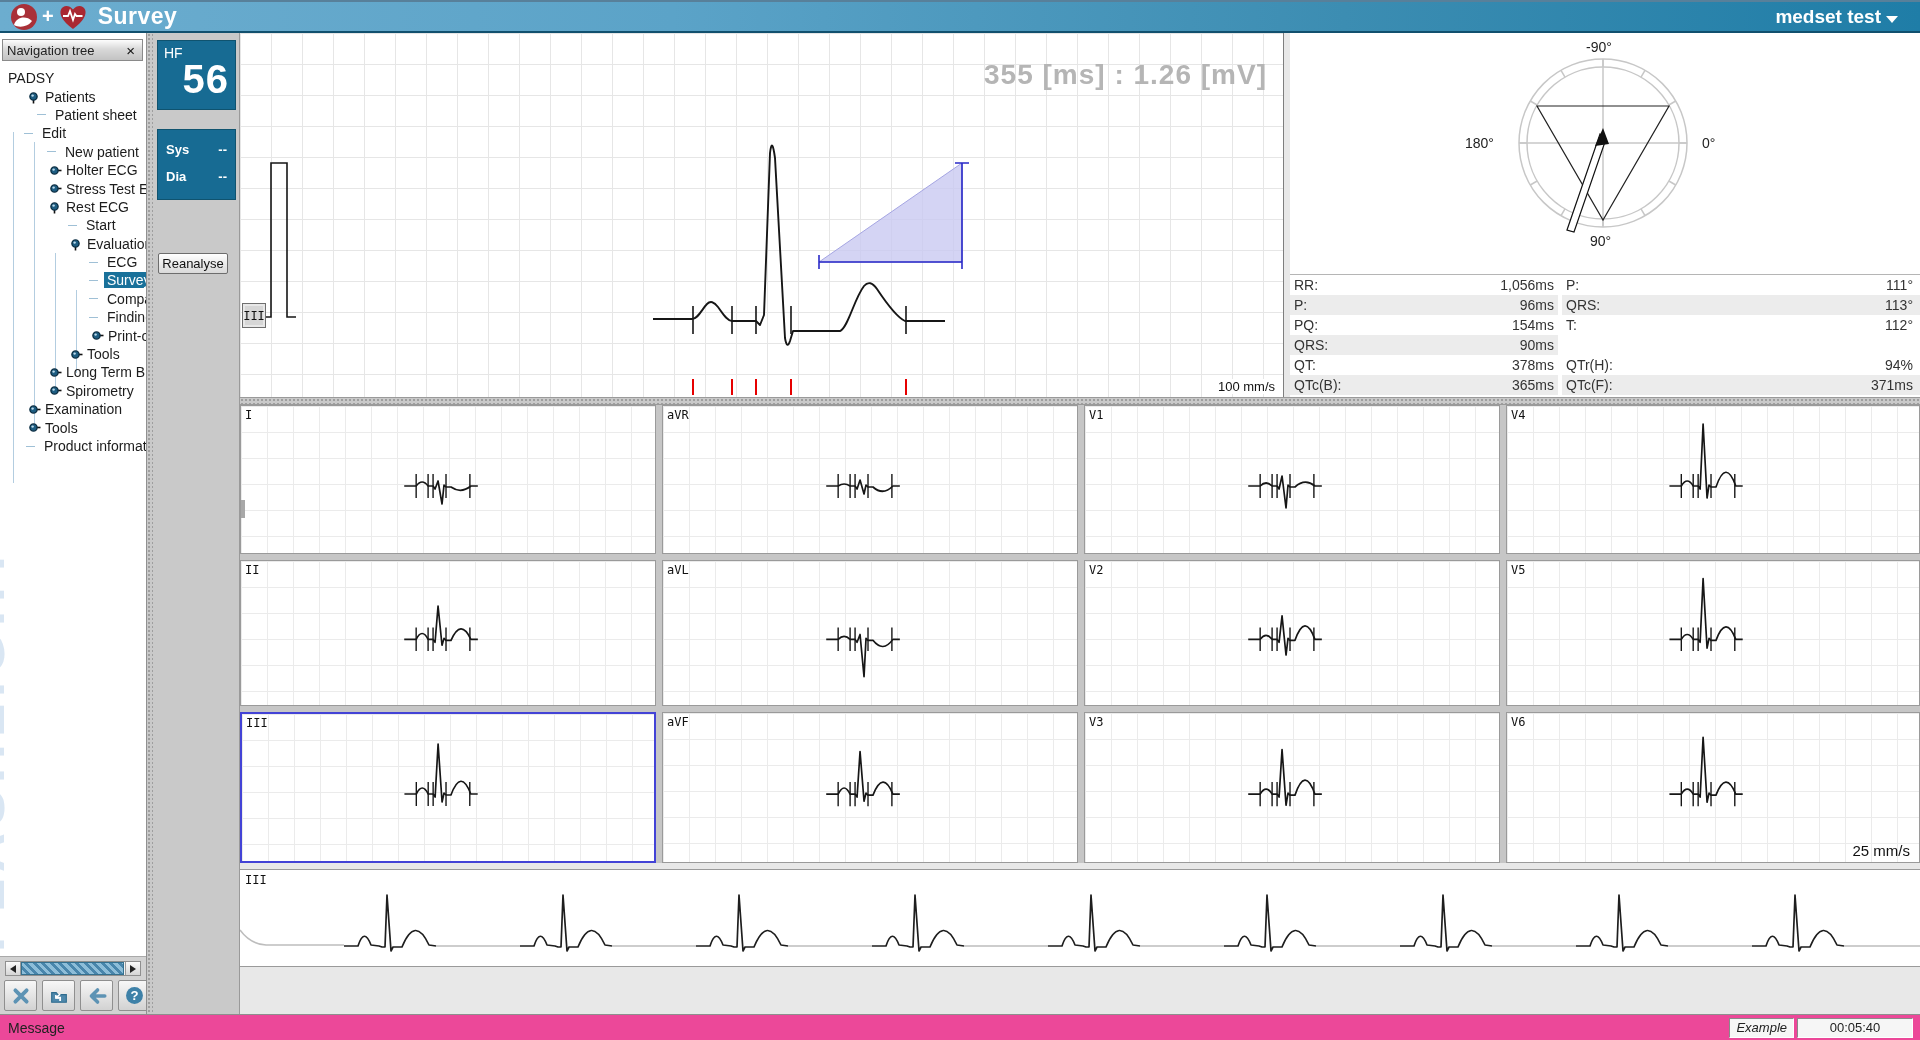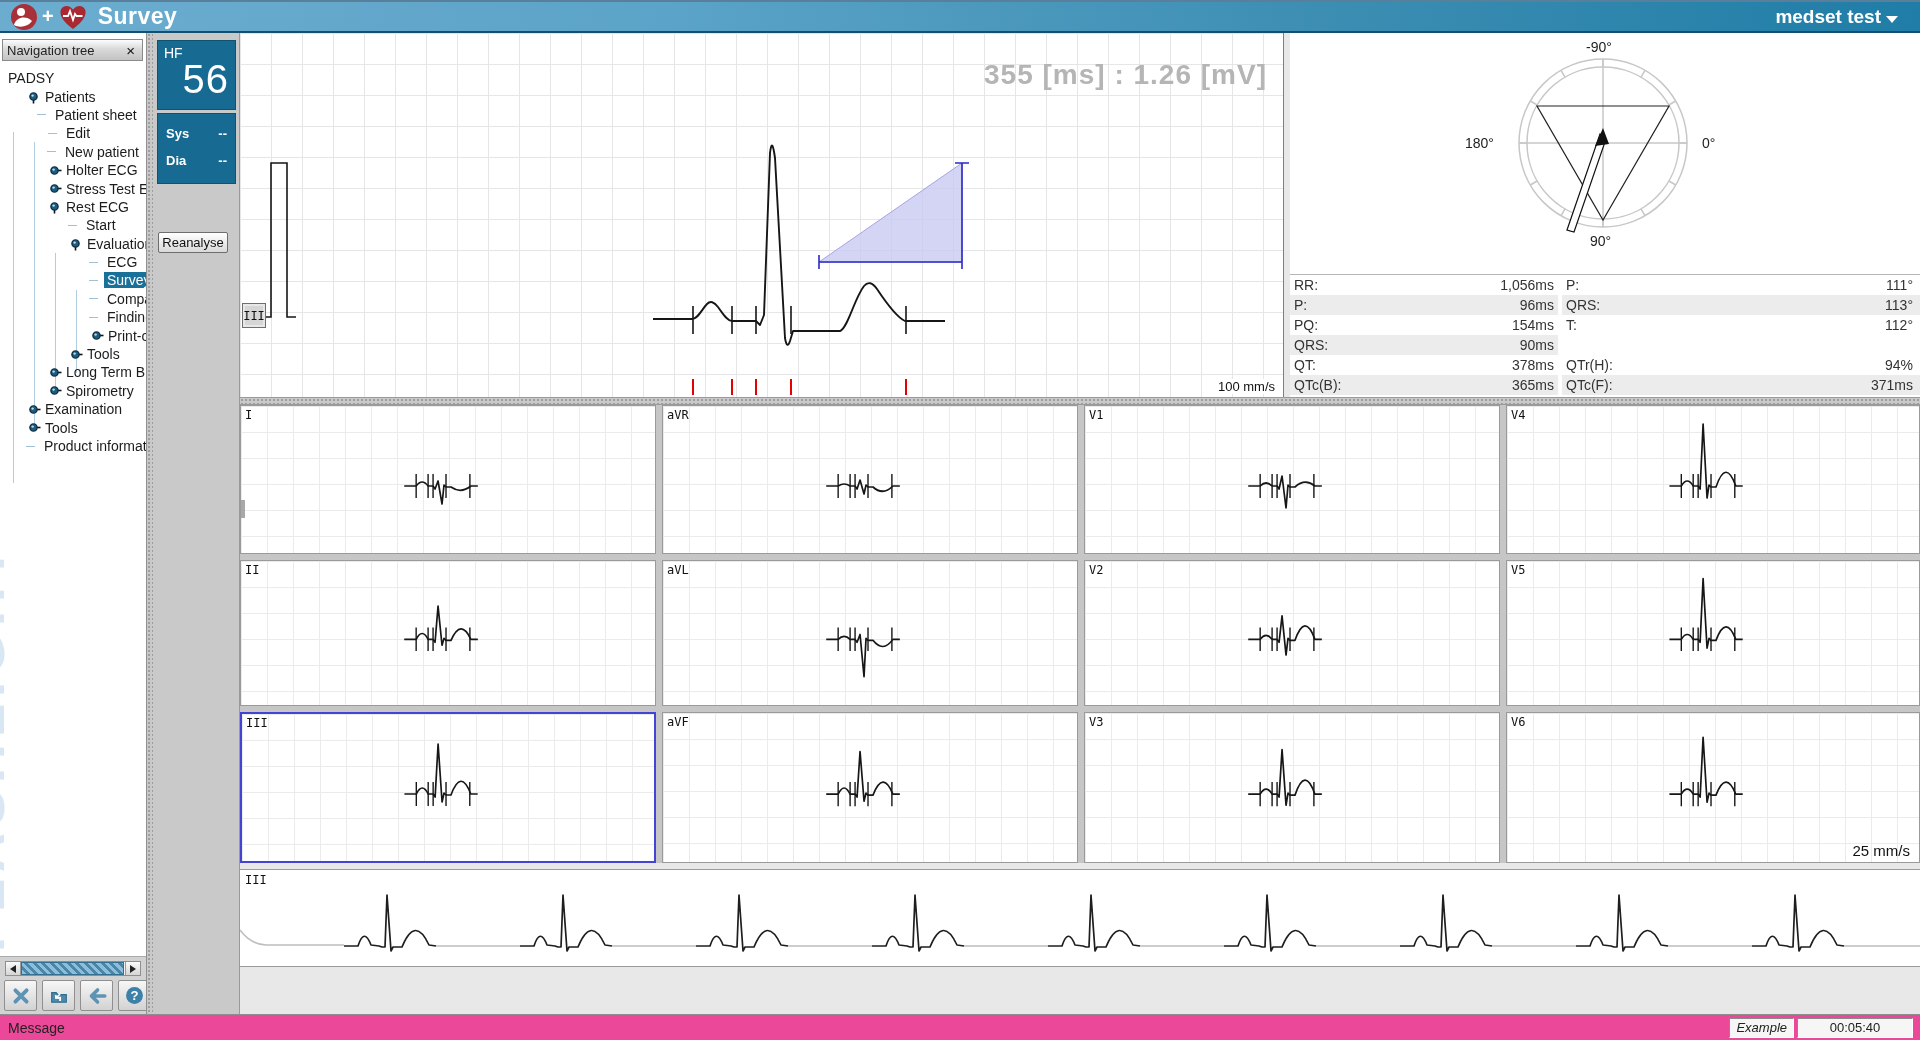--- a/index.html
+++ b/index.html
@@ -44,24 +44,24 @@
   .nav-tools{position:absolute;left:4px;bottom:3px;display:flex;gap:5px;}
   .toolbtn{width:33px;height:31px;background:linear-gradient(#f7f7f7,#d2d2d2);border:1px solid #8f8f8f;border-radius:2px;
     display:flex;align-items:center;justify-content:center;}
 
   
   .dots{background-color:#c9c9c9;background-image:radial-gradient(#9e9e9e 1px,transparent 1.2px);background-size:4px 4px;}
   .vsplit1{position:absolute;left:147px;top:33px;width:6px;height:981px;}
   .sidepanel{position:absolute;left:153px;top:33px;width:87px;height:981px;background:#c9c9c9;border-right:1px solid #9a9a9a;}
   .hfbox{position:absolute;left:4px;top:7px;width:79px;height:70px;background:#176b93;color:#fff;border:1px solid #0f536f;}
   .hfbox .k{font-size:14px;margin:4px 0 0 6px;}
-  .hfbox .v{font-size:40px;font-weight:normal;text-align:right;margin:-4px 6px 0 12px;letter-spacing:1px;}
-  .sdbox{position:absolute;left:4px;top:80px;width:79px;height:71px;background:#176b93;color:#fff;border:1px solid #0f536f;font-size:13px;font-weight:bold;}
+  .hfbox .v{font-size:40px;font-weight:bold;text-align:right;margin:-4px 6px 0 12px;letter-spacing:1px;}
+  .sdbox{position:absolute;left:4px;top:96px;width:79px;height:71px;background:#176b93;color:#fff;border:1px solid #0f536f;font-size:13px;font-weight:bold;}
   .sdrow{display:flex;justify-content:space-between;padding:0 8px;margin-top:12px;}
-  .reanalyse{position:absolute;left:5px;top:199px;width:70px;height:21px;background:linear-gradient(#ffffff,#d9d9d9);
+  .reanalyse{position:absolute;left:5px;top:220px;width:70px;height:21px;background:linear-gradient(#ffffff,#d9d9d9);
     border:1px solid #6d6d6d;border-radius:2px;font-size:13px;color:#111;display:flex;align-items:center;justify-content:center;}
 
   
   .detail{position:absolute;left:240px;top:33px;width:1044px;height:364px;background:#fff;
     background-image:linear-gradient(#e6e6e6 1px,transparent 1px),linear-gradient(90deg,#e6e6e6 1px,transparent 1px);
     background-size:31px 31px;border-right:1px solid #7e7e7e;}
   .meas-text{position:absolute;right:16px;top:26px;font-size:28px;font-weight:bold;color:#b5b5b5;letter-spacing:1px;}
   .speed100{position:absolute;right:6px;bottom:3px;font-size:13px;color:#111;background:#fff;padding:0 2px;}
   .leadchip{position:absolute;left:2px;top:270px;width:24px;height:25px;background:#d6d6d6;border:1px solid #6f6f6f;
     box-shadow:inset 0 0 0 2px #e8e8e8;display:flex;align-items:center;justify-content:center;
@@ -143,21 +143,21 @@
     <path d="M7.5,10.5 V14.5" stroke="#111" stroke-width="1.6"></path>
     <circle cx="7.5" cy="7.5" r="3.6" fill="#1d5d82" stroke="#0c2f44" stroke-width="1.4"></circle>
     <circle cx="6.6" cy="6.6" r="1.2" fill="#bcd9ea"></circle>
         </svg>
         <span class="lbl">Patients</span>
       </div>
       <div class="tree-row" style="padding-left: 37px;">
         <span class="dash"></span>
         <span class="lbl">Patient sheet</span>
       </div>
-      <div class="tree-row" style="padding-left: 48px;">
+      <div class="tree-row" style="padding-left: 24px;">
         <span class="dash"></span>
         <span class="lbl">Edit</span>
       </div>
       <div class="tree-row" style="padding-left: 47px;">
         <span class="dash"></span>
         <span class="lbl">New patient</span>
       </div>
       <div class="tree-row" style="padding-left: 47px;">
         <svg class="pin" viewBox="0 0 15 15">
     <path d="M10.5,7.5 H14.5" stroke="#111" stroke-width="1.6"></path>

